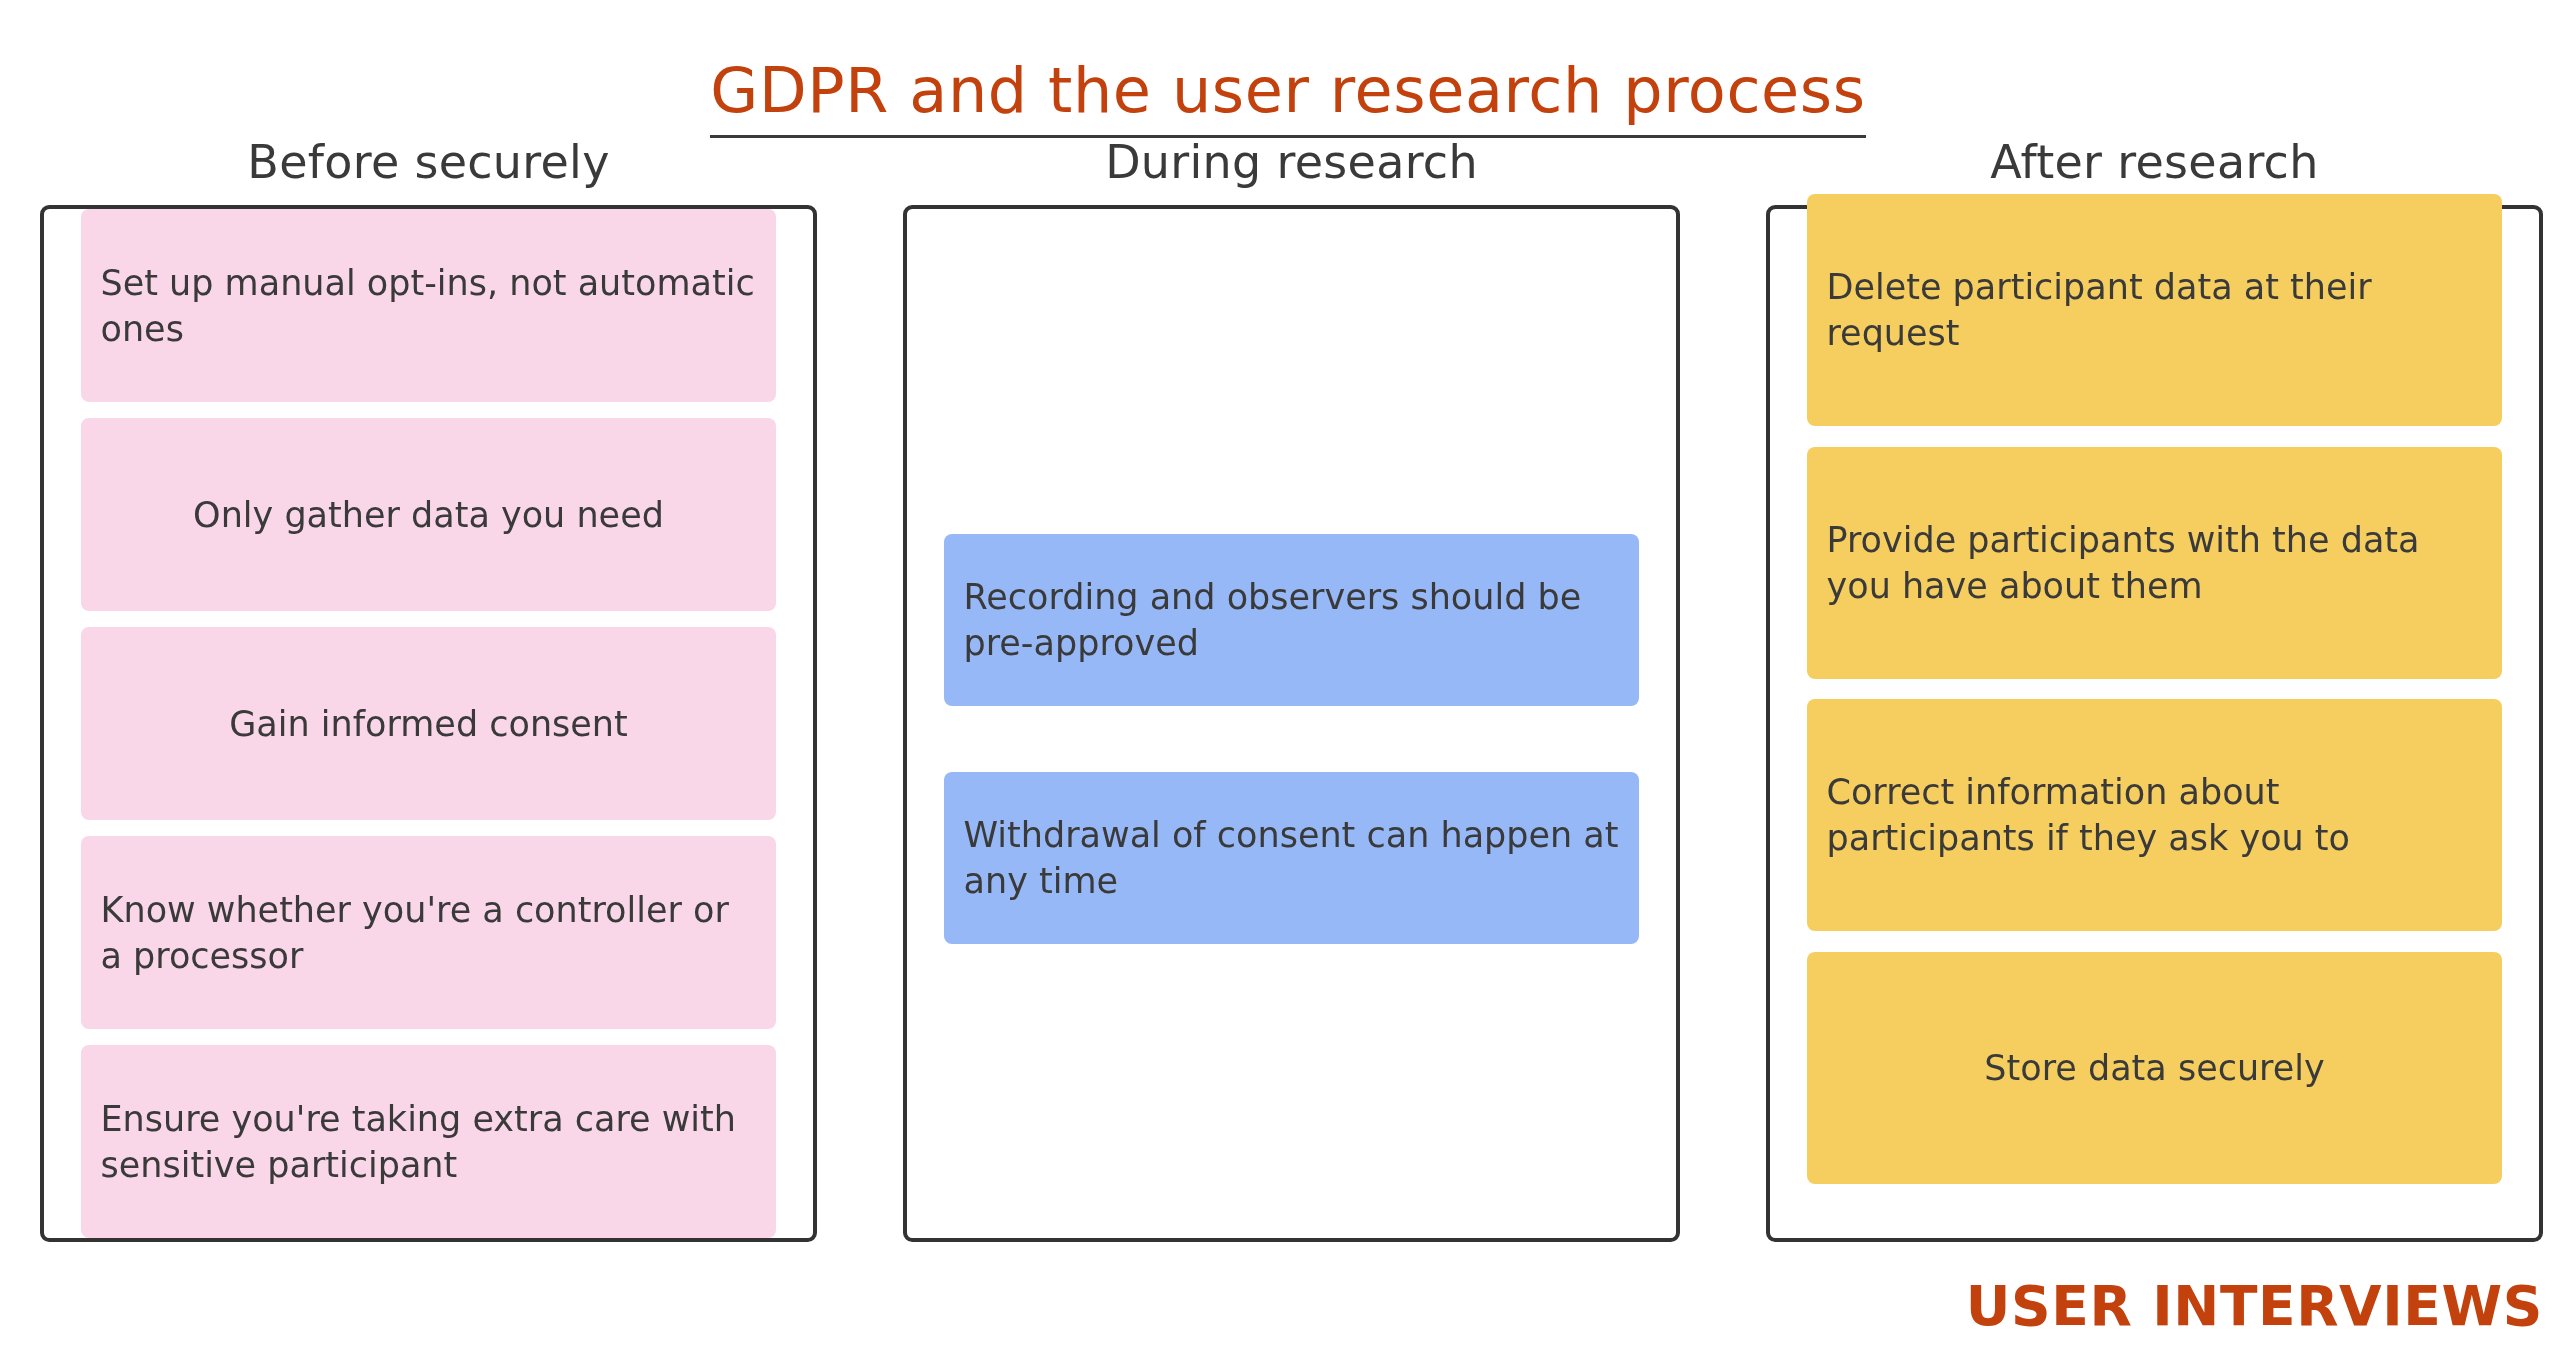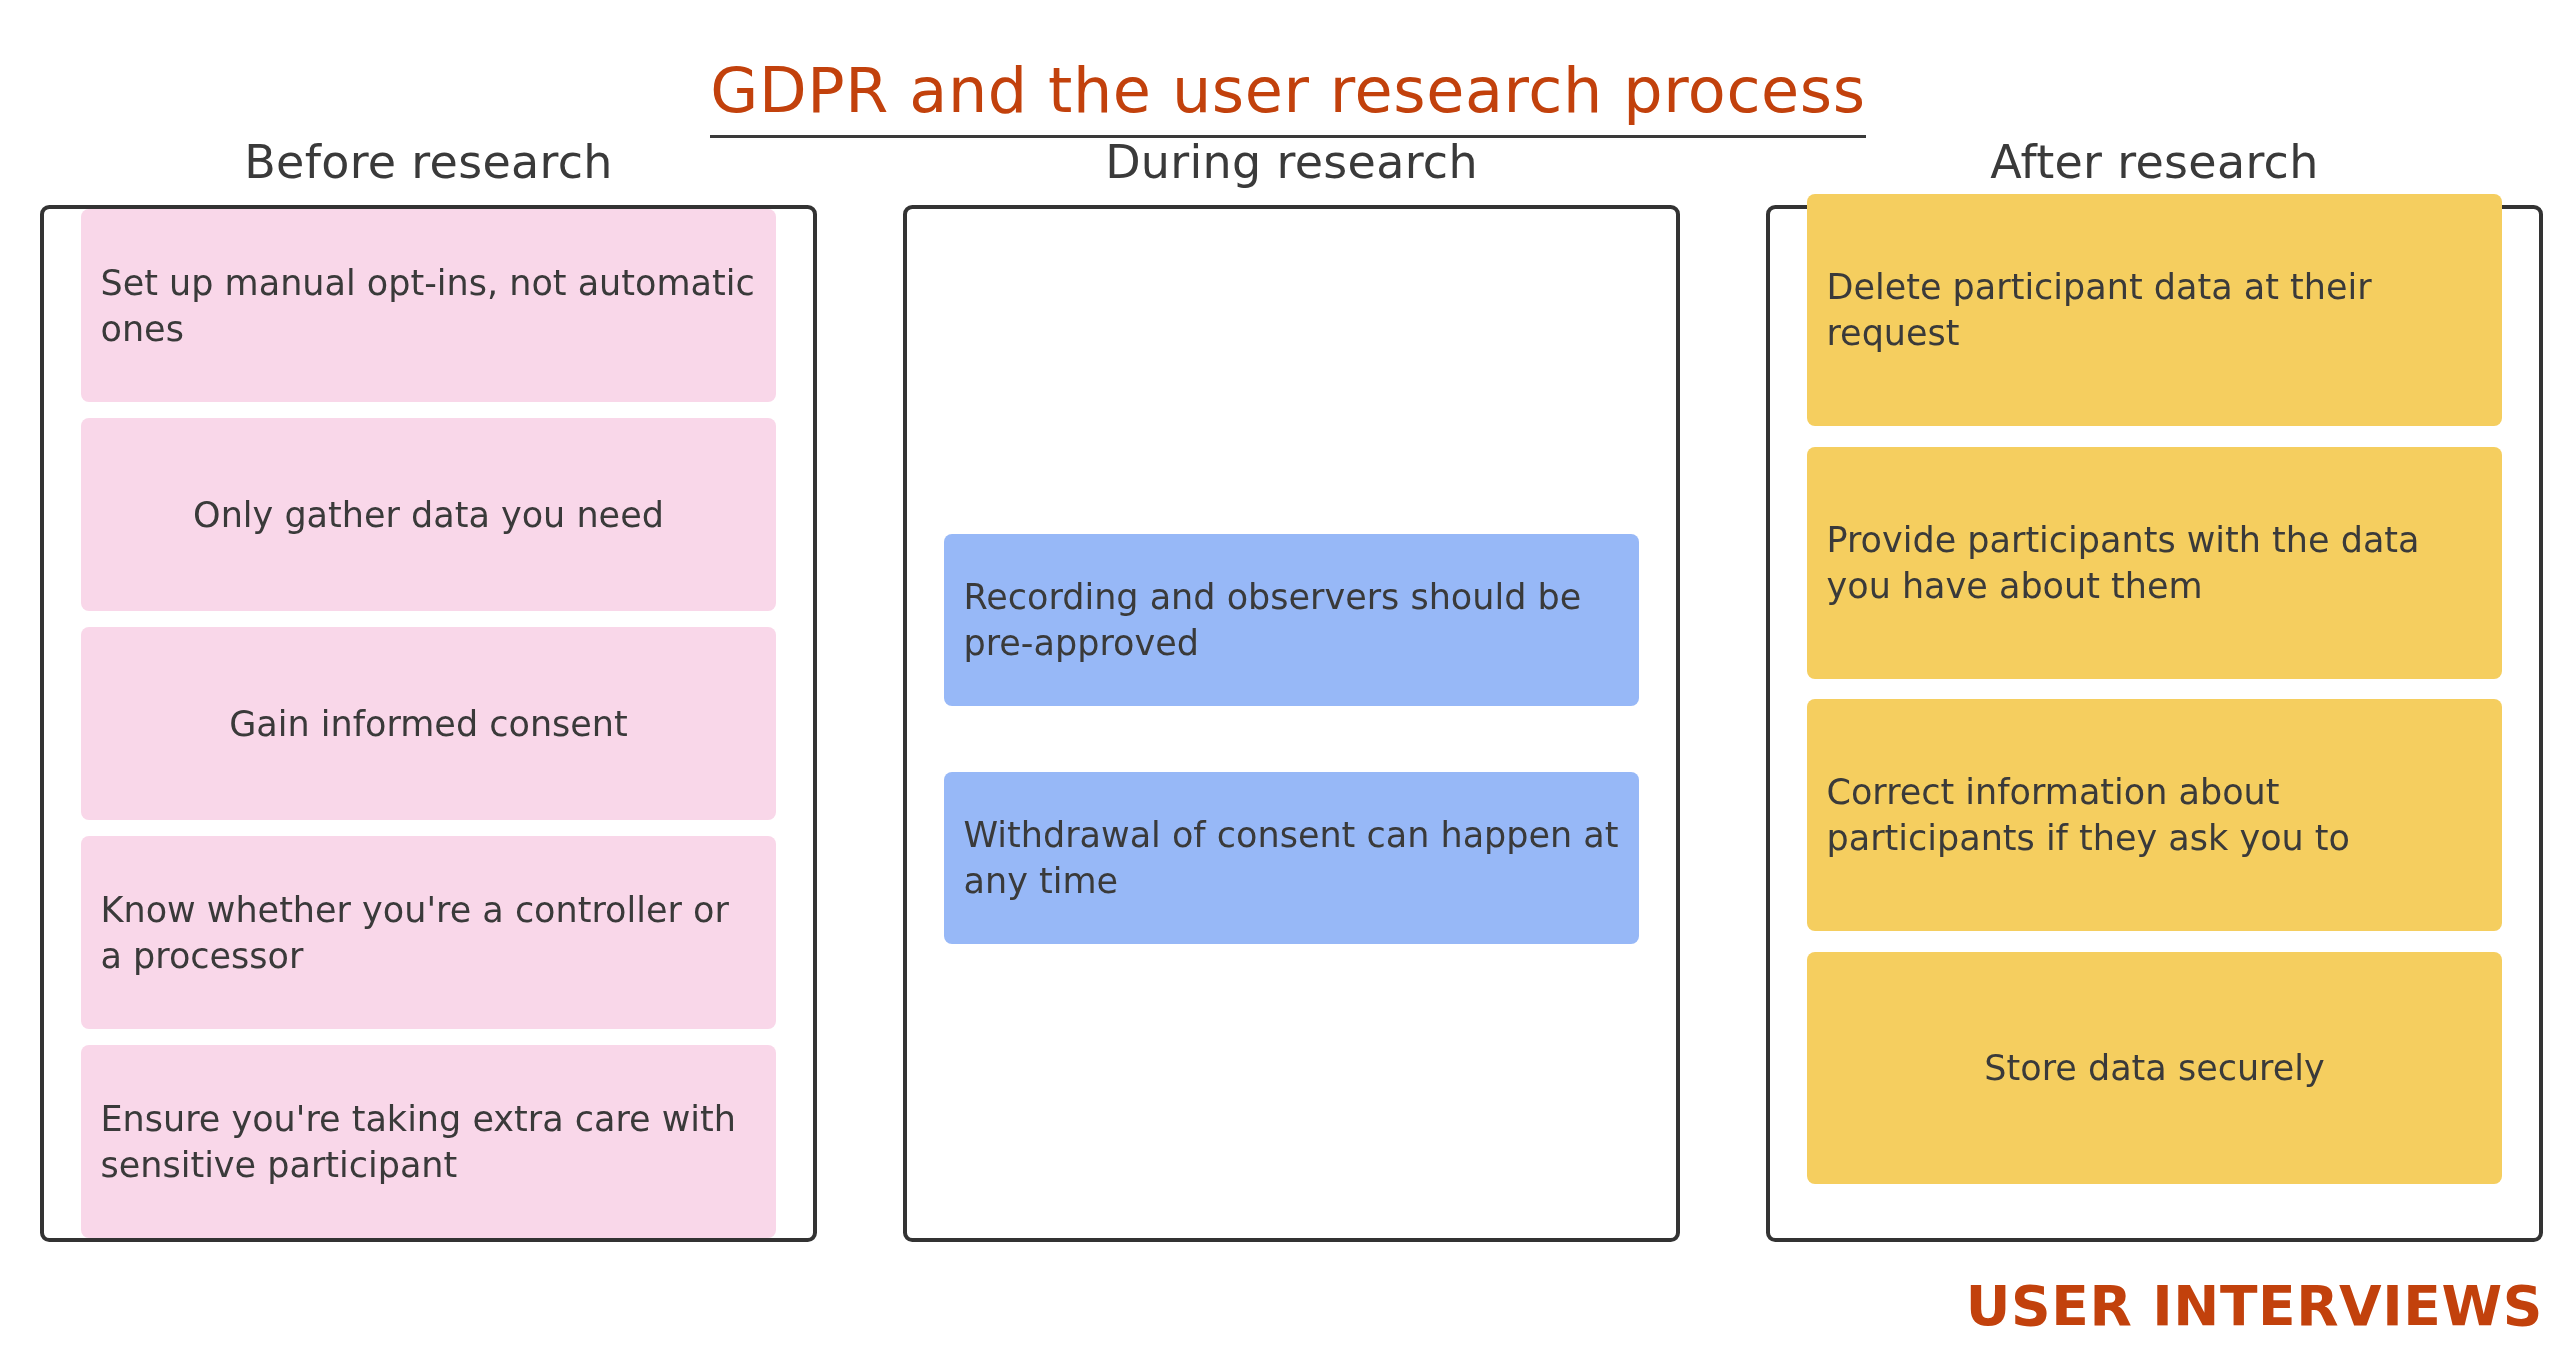--- a/index.html
+++ b/index.html
@@ -132,21 +132,21 @@
 </head>
 <body>
 
 <h1 id="page-title">
   <span class="underline-text">GDPR and the user research process</span>
 </h1>
 
 <div id="columns">
 
   <div class="column col-before">
-    <div class="column-header">Before research</div>
+    <div class="column-header">Before securely</div>
     <div class="column-box pack-center">
       <div class="cards">
         <div class="card pink">Set up manual opt-ins, not automatic ones</div>
         <div class="card pink">Only gather data you need</div>
         <div class="card pink">Gain informed consent</div>
         <div class="card pink">Know whether you're a controller or a processor</div>
         <div class="card pink">Ensure you're taking extra care with sensitive participant</div>
       </div>
     </div>
   </div>

